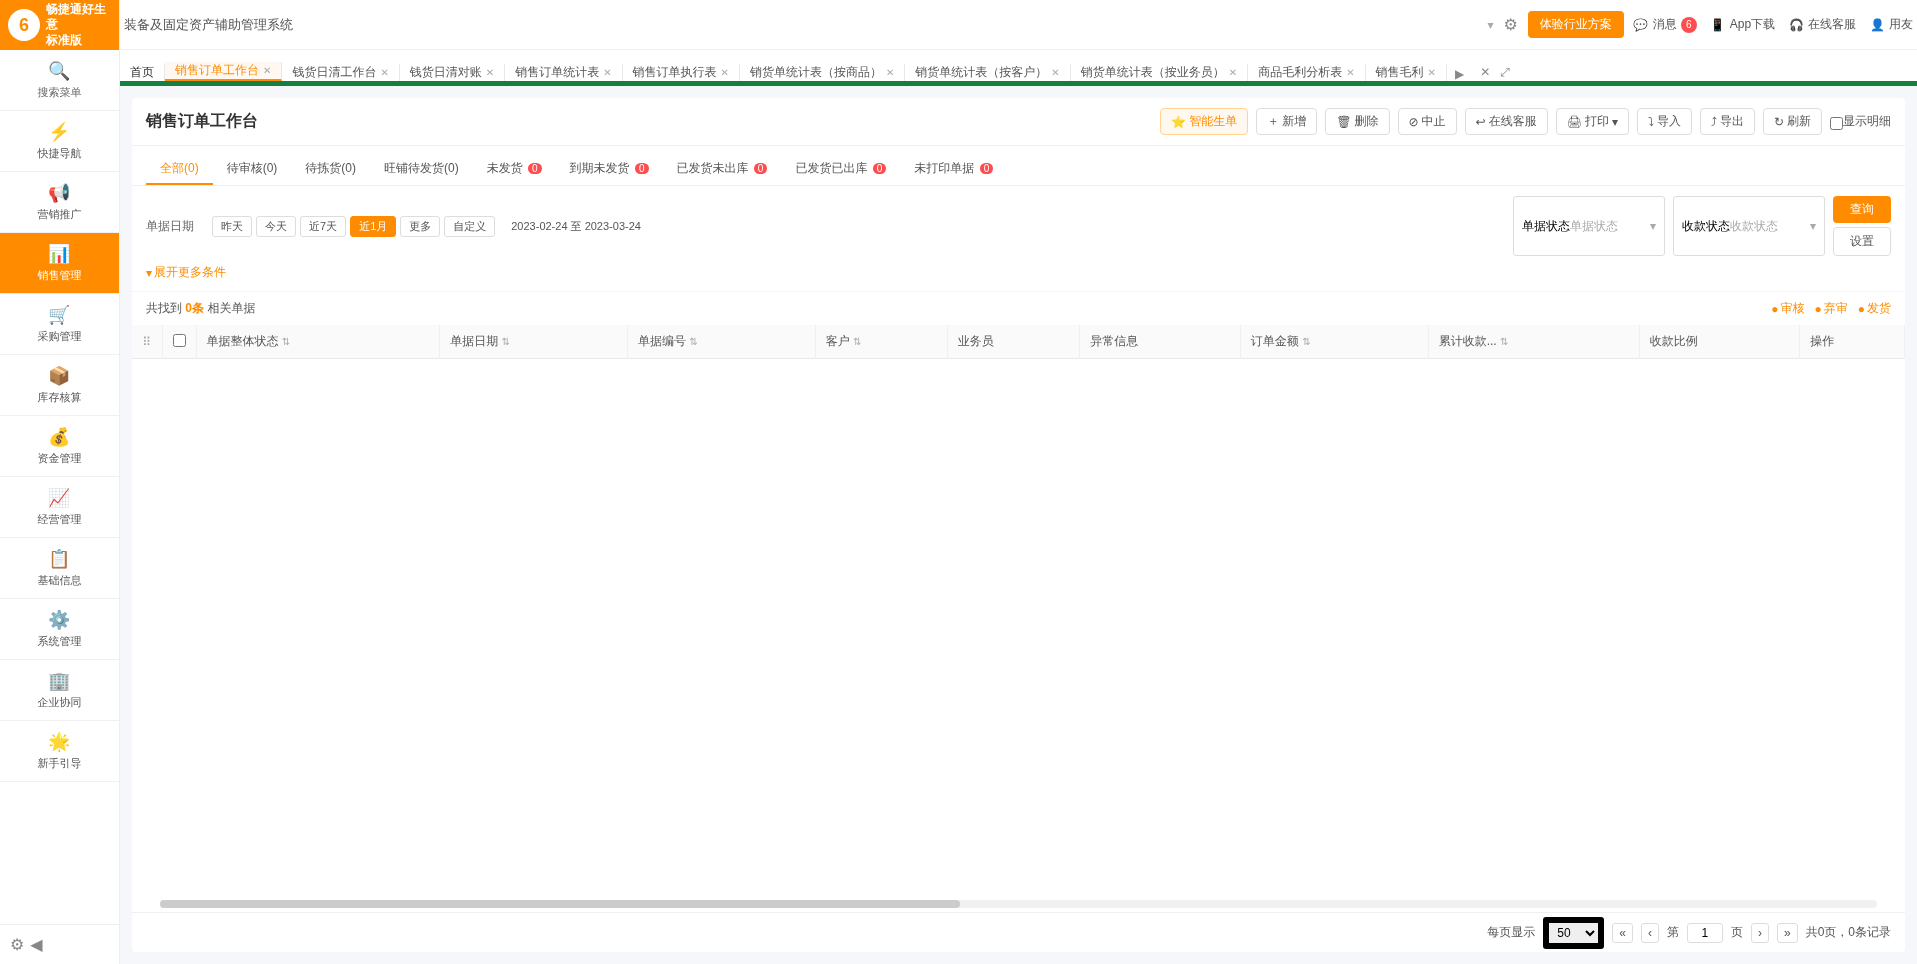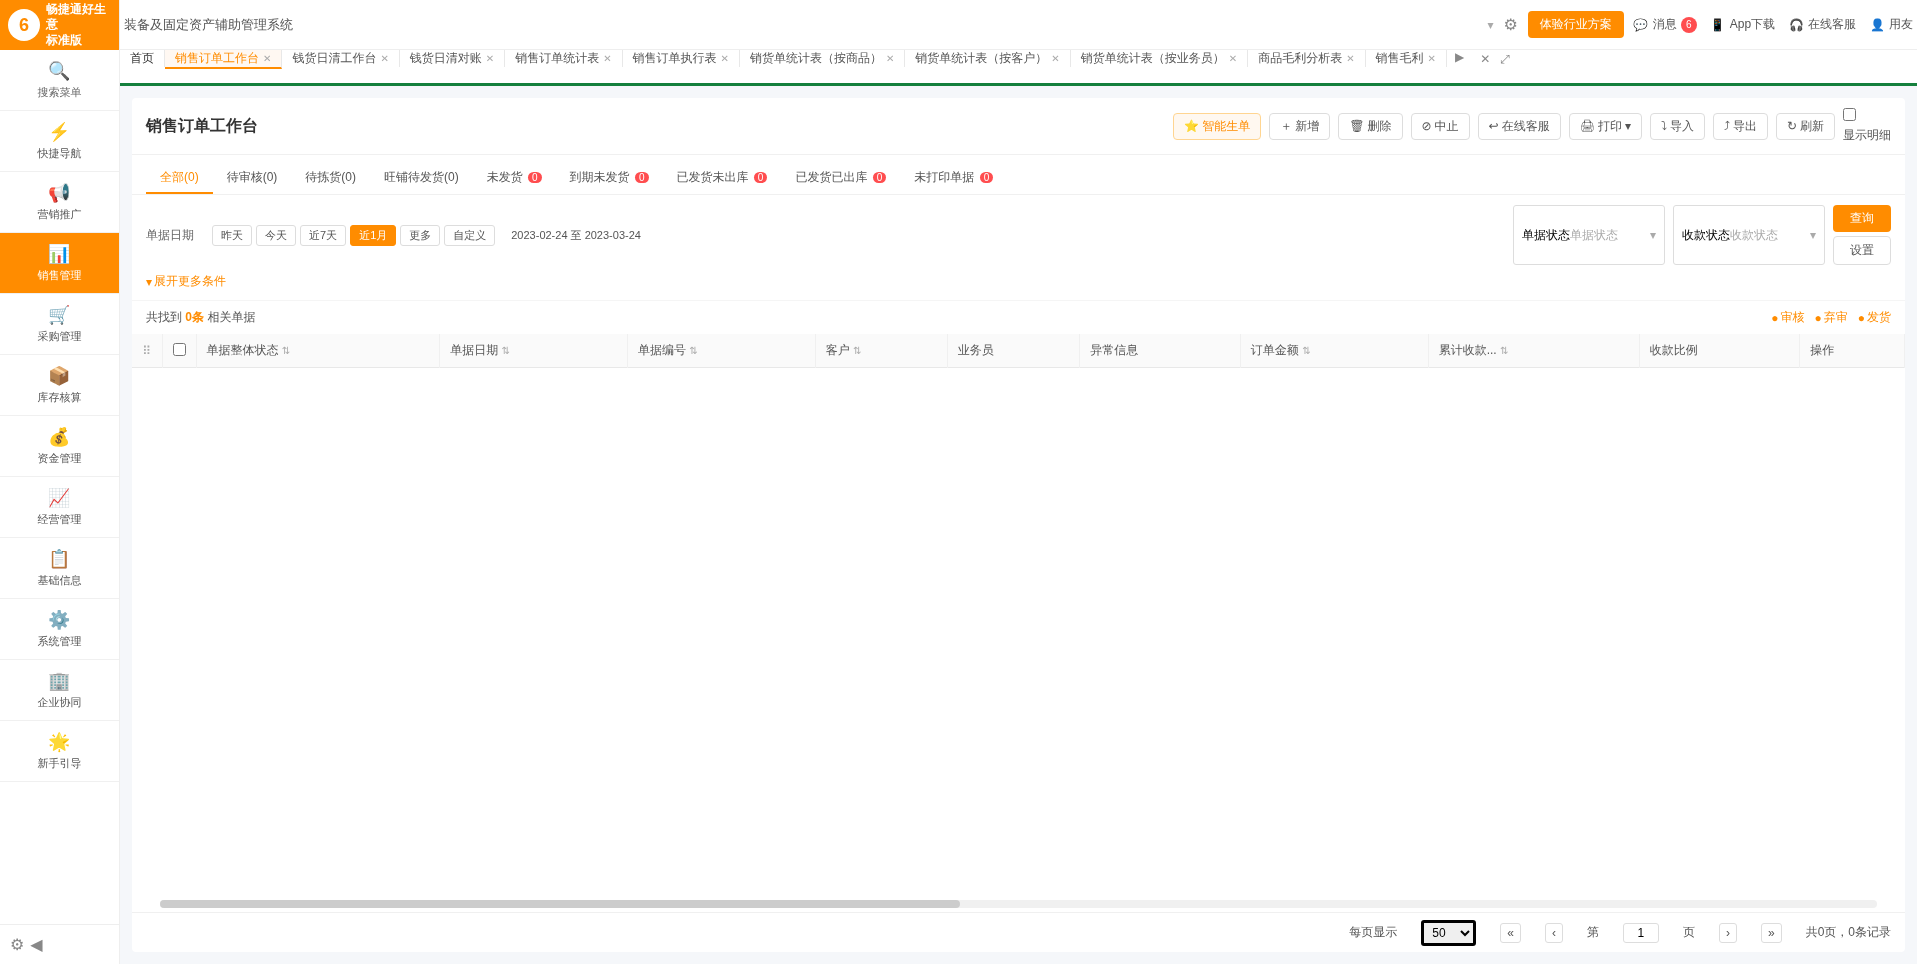--- a/index.html
+++ b/index.html
@@ -24,40 +24,40 @@
     
     .topbar { height: 50px; background: white; display: flex; align-items: center; padding: 0 4px; border-bottom: 1px solid #eee; gap: 10px; flex-shrink: 0; }
     .topbar-title { color: #555; font-size: 13px; flex: 1; }
     .topbar-settings { color: #888; cursor: pointer; font-size: 16px; }
     .topbar-btn { background: #ff8c00; color: white; border: none; padding: 5px 12px; border-radius: 4px; cursor: pointer; font-size: 12px; }
     .topbar-right { display: flex; align-items: center; gap: 14px; margin-left: auto; color: #555; font-size: 12px; }
     .topbar-right-item { display: flex; align-items: center; gap: 4px; cursor: pointer; }
     .badge { background: #ff4d4f; color: white; border-radius: 50%; width: 16px; height: 16px; font-size: 10px; display: flex; align-items: center; justify-content: center; }
 
     
-    .tabs { display: flex; background: #fff; border-bottom: 3px solid #15803d; overflow: hidden; flex-shrink: 0; height: 36px; align-items: flex-start; }
+    .tabs { display: flex; background: #fff; border-bottom: 5px solid #15803d; overflow: hidden; flex-shrink: 0; height: 36px; align-items: flex-end; }
     .tab { display: flex; align-items: center; padding: 0 10px; cursor: pointer; border-right: 1px solid #e8e8e8; color: #555; white-space: nowrap; gap: 4px; font-size: 12px; flex-shrink: 0; }
     .tab.active { background: #fff8f2; color: #ff8c00; border-bottom: 2px solid #ff8c00; }
     .tab.home { background: #fff; color: #333; }
     .tab-close { color: #aaa; font-size: 10px; cursor: pointer; }
     .tabs-more { display: flex; align-items: center; padding: 0 8px; cursor: pointer; color: #888; }
     .tabs-actions { display: flex; align-items: center; padding: 0 4px; gap: 2px; }
     .tabs-actions span { cursor: pointer; color: #888; padding: 2px 4px; }
 
     
     .content { flex: 1; display: flex; flex-direction: column; overflow: hidden; padding: 12px; background: #f5f7fa; }
 
     
     .workbench { background: white; border-radius: 4px; flex: 1; display: flex; flex-direction: column; overflow: hidden; }
     .workbench-header { display: flex; align-items: center; justify-content: space-between; padding: 10px 14px; border-bottom: 1px solid #f0f0f0; }
     .workbench-title { font-size: 16px; font-weight: bold; color: #333; }
     .workbench-actions { display: flex; align-items: center; gap: 8px; }
     .wb-btn { display: flex; align-items: center; gap: 3px; padding: 4px 10px; border: 1px solid #ddd; border-radius: 4px; cursor: pointer; color: #555; background: white; font-size: 12px; }
     .wb-btn.smart { background: #fff8f0; color: #ff8c00; border-color: #ffd591; }
-    .wb-checkbox { display: flex; align-items: flex-start; gap: 6px; color: #555; cursor: pointer; flex-direction: column; }
+    .wb-checkbox { display: flex; align-items: flex-end; gap: 0; color: #555; cursor: pointer; }
 
     
     .sub-tabs { display: flex; padding: 8px 14px 0; border-bottom: 1px solid #f0f0f0; gap: 0; }
     .sub-tab { padding: 6px 14px; cursor: pointer; color: #555; border-bottom: 2px solid transparent; font-size: 12px; }
     .sub-tab.active { color: #ff8c00; border-bottom: 2px solid #ff8c00; }
     .sub-tab .badge-red { background: #ff4d4f; color: white; border-radius: 8px; padding: 0 4px; font-size: 10px; margin-left: 2px; }
 
     
     .filter-bar { padding: 10px 14px; display: flex; flex-direction: column; gap: 8px; border-bottom: 1px solid #f5f5f5; }
     .filter-row { display: flex; align-items: center; gap: 16px; }
@@ -83,22 +83,22 @@
     thead tr { background: #fafafa; border-bottom: 1px solid #e8e8e8; }
     thead th { padding: 8px 10px; text-align: left; color: #555; font-weight: normal; border-right: 1px solid #f0f0f0; white-space: nowrap; }
     thead th .sort { color: #aaa; cursor: pointer; font-size: 10px; }
     .th-check { width: 30px; text-align: center; }
     .th-drag { width: 30px; text-align: center; color: #aaa; }
 
     
     .empty-state { flex: 1; display: flex; flex-direction: column; align-items: center; justify-content: center; color: #bbb; font-size: 13px; gap: 12px; }
 
     
-    .pagination { height: 40px; display: flex; align-items: center; justify-content: flex-end; padding: 0 14px; border-top: 1px solid #f0f0f0; gap: 24px; color: #555; }
-    .page-size-select { border: 3px solid #000000; border-radius: 3px; padding: 2px 4px; }
+    .pagination { height: 40px; display: flex; align-items: center; justify-content: flex-end; padding: 0 14px; border-top: 1px solid #f0f0f0; gap: 8px; color: #555; }
+    .page-size-select { border: 6px solid #000000; border-radius: 3px; padding: 2px 4px; }
     .page-btn { border: 1px solid #ddd; border-radius: 3px; padding: 2px 6px; cursor: pointer; background: white; color: #555; }
     .page-input { border: 1px solid #ddd; border-radius: 3px; padding: 2px 4px; width: 36px; text-align: center; }
 
     
     .scroll-track { height: 8px; background: #f0f0f0; margin: 0 14px; border-radius: 4px; }
     .scroll-thumb { width: 800px; height: 8px; background: #ccc; border-radius: 4px; }
   </style>
 </head>
 <body>
 

